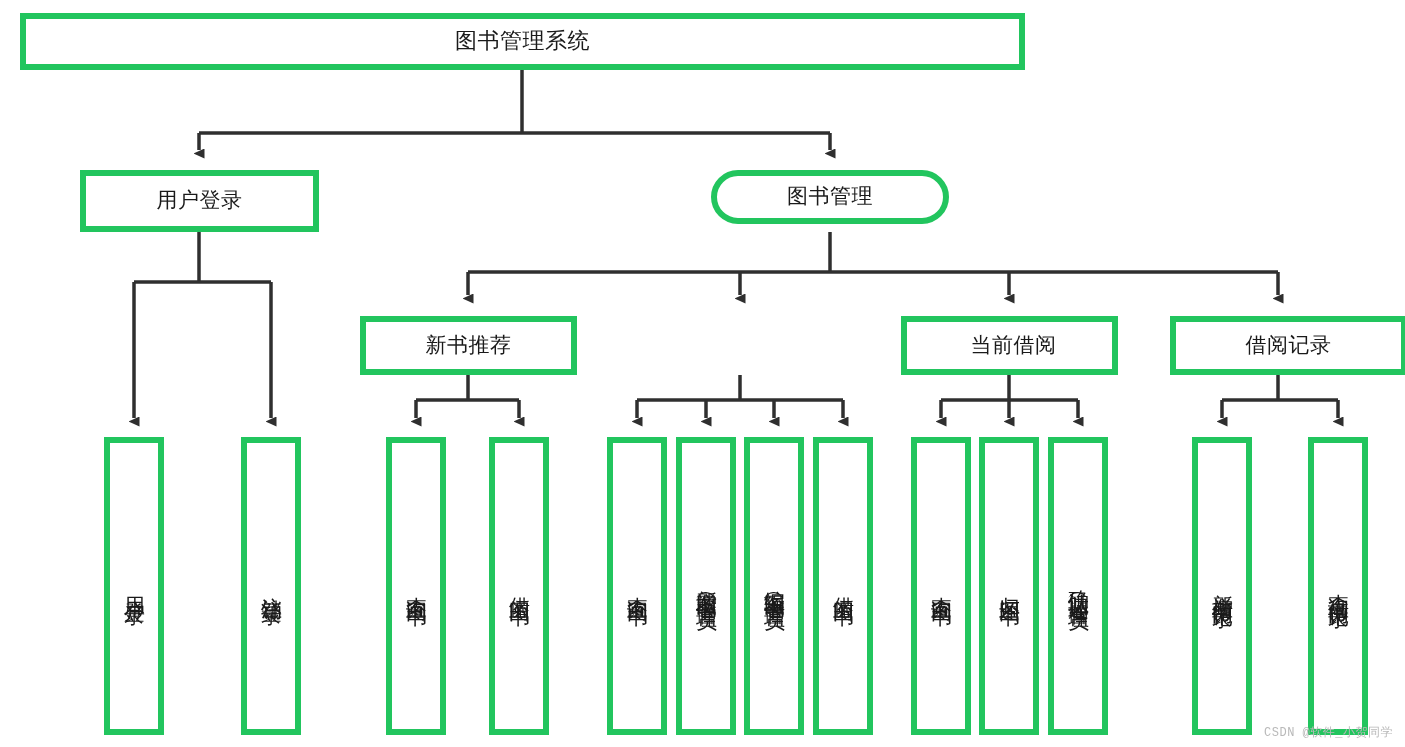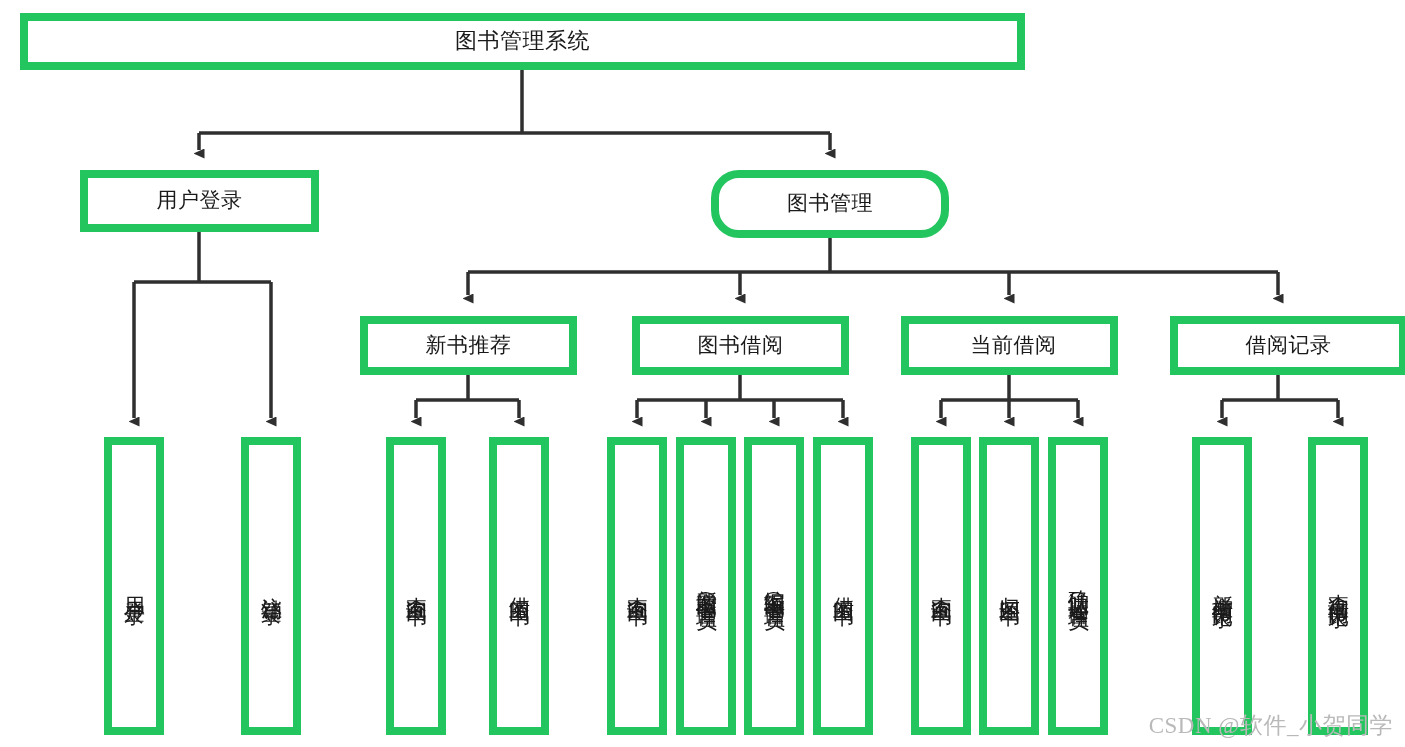--- a/index.html
+++ b/index.html
@@ -21,21 +21,21 @@
   #edges-layer {
     position: absolute;
     left: 0;
     top: 0;
     width: 1405px;
     height: 747px;
   }
   .node {
     position: absolute;
     box-sizing: border-box;
-    border: 8px solid #22c55e;
+    border: 6px solid #22c55e;
     background: #ffffff;
     display: flex;
     align-items: center;
     justify-content: center;
     z-index: 2;
   }
   .node-label {
     color: #1a1a1a;
     font-size: 21px;
     line-height: 1.12;
@@ -53,26 +53,26 @@
     text-orientation: upright;
     letter-spacing: 3px;
     font-size: 21px;
     white-space: nowrap;
     line-height: 1;
   }
   .watermark {
     position: absolute;
     right: 12px;
     bottom: 6px;
-    font-size: 23px;
+    font-size: 12px;
     color: #b9b9b9;
     letter-spacing: 0.5px;
     z-index: 5;
     white-space: nowrap;
-    font-family: Liberation Serif, serif;
+    font-family: Liberation Mono, monospace;
   }
 </style>
 </head>
 <body>
 
 <div id="diagram-root">
 
   <svg id="edges-layer" viewBox="0 0 1405 747" width="1405" height="747" aria-hidden="true">
     <defs>
       <marker id="arrowhead" markerWidth="10" markerHeight="11" refX="1.5" refY="5.5" orient="auto" markerUnits="userSpaceOnUse">
@@ -124,31 +124,28 @@
   </svg>
 
   <div class="node root" style="left:20px; top:13px; width:1005px; height:57px;">
     <span class="node-label">图书管理系统</span>
   </div>
 
   <div class="node" style="left:80px; top:170px; width:239px; height:62px;">
     <span class="node-label">用户登录</span>
   </div>
 
-  <div class="node" style="left:711px; top:170px; width:238px; height:68px;border-radius:28px;">
+  <div class="node" style="left:711px; top:170px; width:238px; height:54px;border-radius:28px;">
     <span class="node-label">图书管理</span>
   </div>
 
   <div class="node" style="left:360px; top:316px; width:217px; height:59px;">
     <span class="node-label">新书推荐</span>
   </div>
 
-  <div class="node" style="left:632px; top:316px; width:217px; height:59px;">
-    <span class="node-label">图书借阅</span>
-  </div>
 
   <div class="node" style="left:901px; top:316px; width:217px; height:59px;padding-left:8px;">
     <span class="node-label">当前借阅</span>
   </div>
 
   <div class="node" style="left:1170px; top:316px; width:237px; height:59px;">
     <span class="node-label">借阅记录</span>
   </div>
 
   <div class="node leaf" style="left:104px; top:437px; width:60px; height:298px;">

